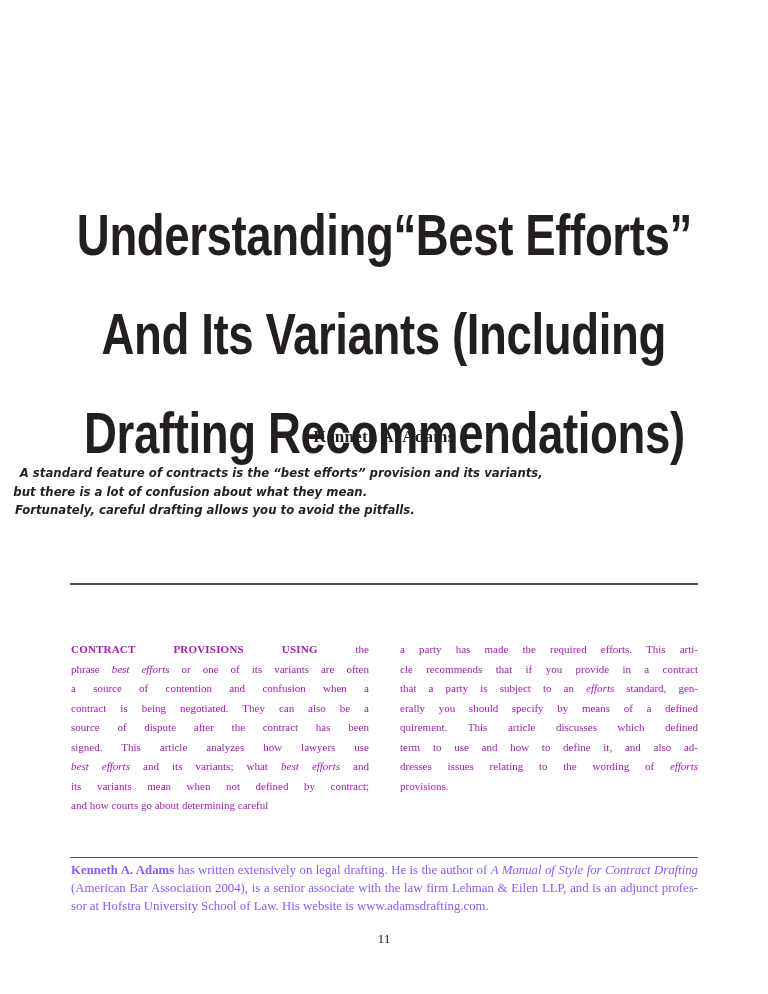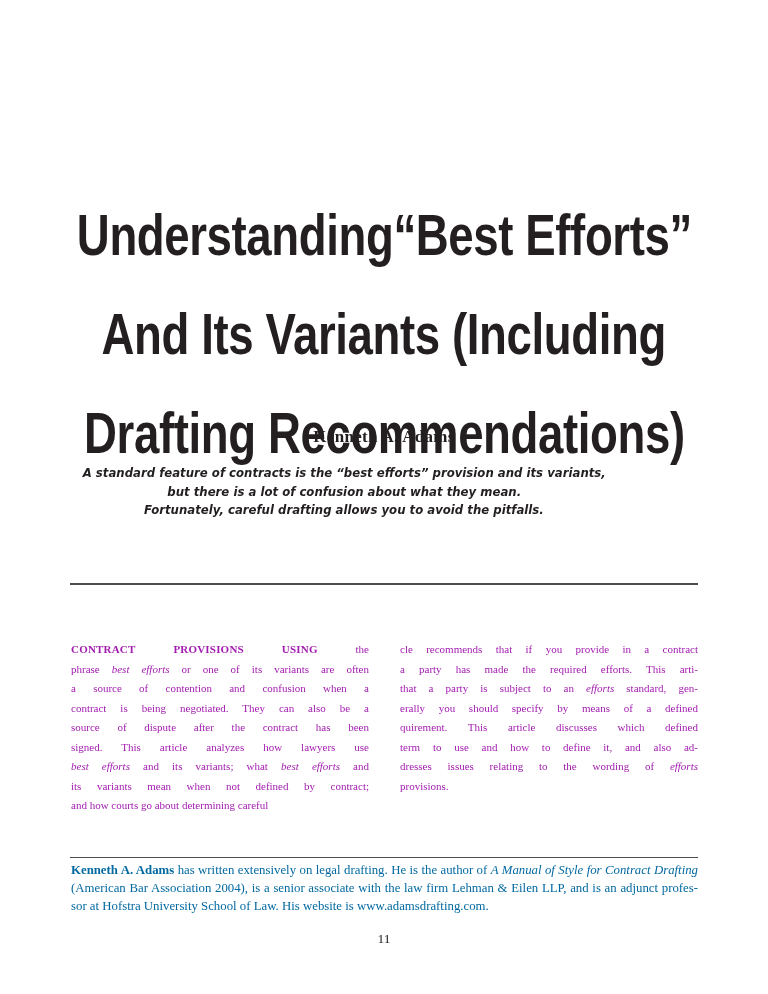--- a/index.html
+++ b/index.html
@@ -50,21 +50,21 @@
     font-size: 17px;
     line-height: 22px;
     color: #231f20;
     letter-spacing: 0.3px;
   }
   .deck {
     position: absolute;
     left: 0;
     top: 464px;
     width: 688px;
-    text-align: center;
+    text-align: left;
     font-family: "DejaVu Sans", "Liberation Sans", sans-serif;
     font-weight: bold;
     font-style: italic;
     font-size: 12.6px;
     line-height: 18.6px;
     color: #231f20;
   }
   .deck-line {
     display: block;
     white-space: nowrap;
@@ -123,21 +123,21 @@
     border-top: 1.5px solid #4d4d4d;
   }
   .bio {
     position: absolute;
     left: 71px;
     top: 862px;
     width: 627px;
     font-family: "Liberation Serif", "DejaVu Serif", serif;
     font-size: 12.8px;
     line-height: 17.8px;
-    color: #0369a1;
+    color: #8b5cf6;
   }
   .bio .line {
     display: block;
     white-space: nowrap;
     text-align: justify;
     text-align-last: justify;
   }
   .bio .line.last { text-align-last: left; }
   .bio b { font-weight: bold; }
   .bio em { font-style: italic; }
@@ -178,22 +178,22 @@
       <span class="line"><span>phrase </span><em>best efforts</em><span> or one of its variants are often</span></span>
       <span class="line"><span>a source of contention and confusion when a</span></span>
       <span class="line"><span>contract is being negotiated. They can also be a</span></span>
       <span class="line"><span>source of dispute after the contract has been</span></span>
       <span class="line"><span>signed. This article analyzes how lawyers use</span></span>
       <span class="line"><em>best efforts</em><span> and its variants; what </span><em>best efforts</em><span> and</span></span>
       <span class="line"><span>its variants mean when not defined by contract;</span></span>
       <span class="line last"><span>and how courts go about determining careful</span></span>
     </div>
   <div class="col" id="col-right">
+      <span class="line"><span>a party has made the required efforts. This arti-</span></span>
       <span class="line"><span>cle recommends that if you provide in a contract</span></span>
-      <span class="line"><span>a party has made the required efforts. This arti-</span></span>
       <span class="line"><span>that a party is subject to an </span><em>efforts</em><span> standard, gen-</span></span>
       <span class="line"><span>erally you should specify by means of a defined</span></span>
       <span class="line"><span>quirement. This article discusses which defined</span></span>
       <span class="line"><span>term to use and how to define it, and also ad-</span></span>
       <span class="line"><span>dresses issues relating to the wording of </span><em>efforts</em></span>
       <span class="line last"><span>provisions.</span></span>
     </div>
 </div>
 
 <div class="rule-bio"></div>

